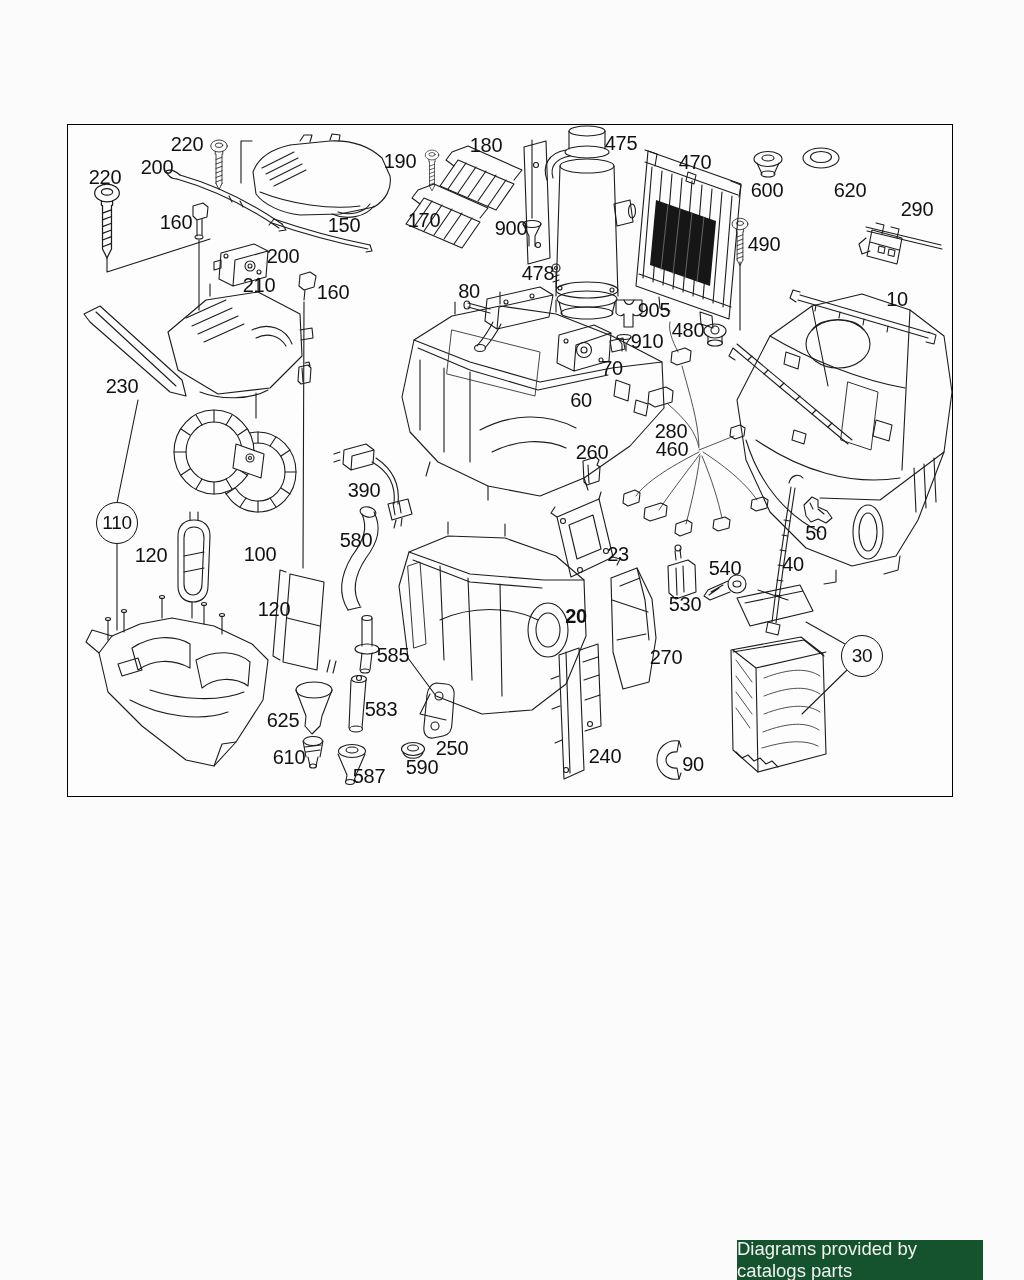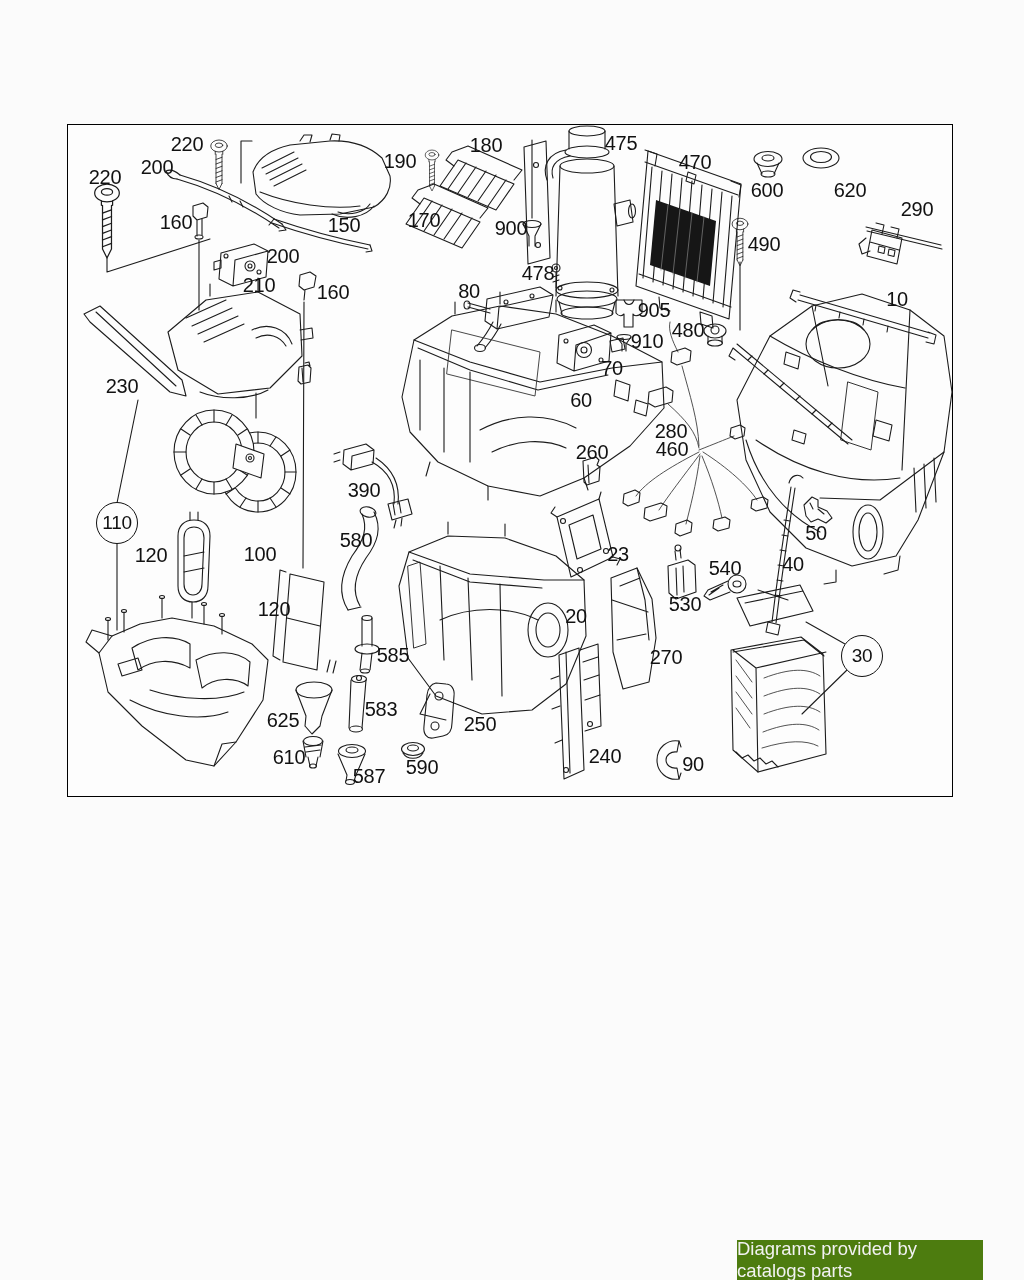--- a/index.html
+++ b/index.html
@@ -11,21 +11,21 @@
   #art *{fill:none;stroke:#1c1c1c;stroke-width:1.1;stroke-linecap:round;stroke-linejoin:round;}
   #art .dark{fill:#161616;stroke:none;}
   #art .wfill{fill:#fdfdfd;}
   #art .thin{stroke-width:0.85;stroke:#333;}
   #art .ghost{stroke:#777;stroke-width:0.8;}
   #label-layer{position:absolute;left:0;top:0;width:1024px;height:1280px;}
   .lbl{position:absolute;transform:translate(-50%,-50%);font-size:20px;color:#111;
        white-space:nowrap;letter-spacing:-0.3px;}
   .lbl.circled{width:40px;height:40px;border:1.7px solid #111;border-radius:50%;
        display:flex;align-items:center;justify-content:center;background:#fdfdfd;font-size:19px;}
-  .footer{position:absolute;left:737px;top:1240px;width:246px;height:40px;background:#4d7c0f;
+  .footer{position:absolute;left:737px;top:1240px;width:246px;height:40px;background:#14532d;
        display:flex;align-items:center;justify-content:center;}
   .footer span{color:#f2f2f2;font-size:18.5px;}
 </style>
 </head>
 <body>
 
 <div class="frame"></div>
 
 <svg id="art" viewBox="0 0 1024 1280" xmlns="http://www.w3.org/2000/svg">
   <defs>
@@ -448,29 +448,29 @@
     <div class="lbl circled" style="left: 117px; top: 523px;">110</div>
     <div class="lbl" style="left: 260px; top: 554px;">100</div>
     <div class="lbl" style="left: 356px; top: 540px; text-align: center;">580</div>
     <div class="lbl" style="left: 151px; top: 555px;">120</div>
     <div class="lbl" style="left: 618px; top: 554px;">23</div>
     <div class="lbl" style="left: 725px; top: 568px;">540</div>
     <div class="lbl" style="left: 793px; top: 564px;">40</div>
     <div class="lbl" style="left: 816px; top: 533px;">50</div>
     <div class="lbl" style="left: 685px; top: 604px;">530</div>
     <div class="lbl" style="left: 274px; top: 609px;">120</div>
-    <div class="lbl" style="left: 576px; top: 616px;">20</div>
+    <div class="lbl" style="left: 576px; top: 616px; font-weight: bold;">20</div>
     <div class="lbl" style="left: 666px; top: 657px;">270</div>
     <div class="lbl circled" style="left: 862px; top: 656px;">30</div>
     <div class="lbl" style="left: 393px; top: 655px;">585</div>
     <div class="lbl" style="left: 283px; top: 720px;">625</div>
     <div class="lbl" style="left: 381px; top: 709px;">583</div>
     <div class="lbl" style="left: 289px; top: 757px;">610</div>
     <div class="lbl" style="left: 369px; top: 776px;">587</div>
     <div class="lbl" style="left: 422px; top: 767px;">590</div>
-    <div class="lbl" style="left: 452px; top: 724px; margin-left: 28px;">250</div>
+    <div class="lbl" style="left: 452px; top: 748px;">250</div>
     <div class="lbl" style="left: 605px; top: 756px;">240</div>
     <div class="lbl" style="left: 693px; top: 764px;">90</div>
   </div>
 
 <div class="footer">
   <span>Diagrams provided by catalogs parts</span>
 </div>
 
 </body></html>

